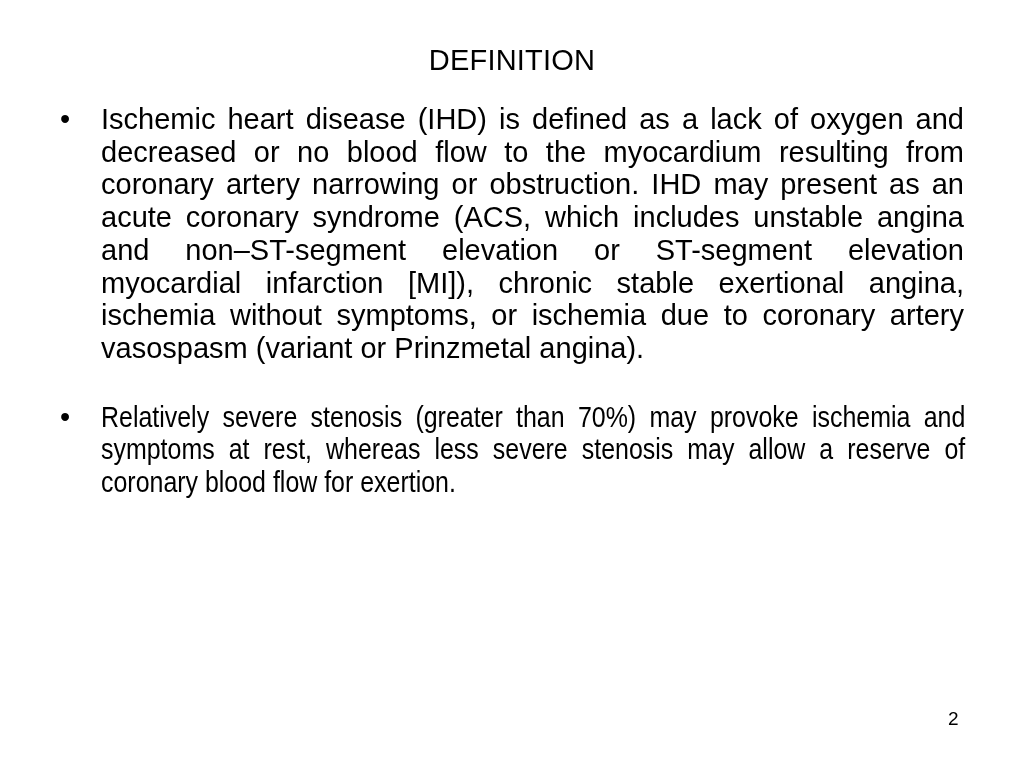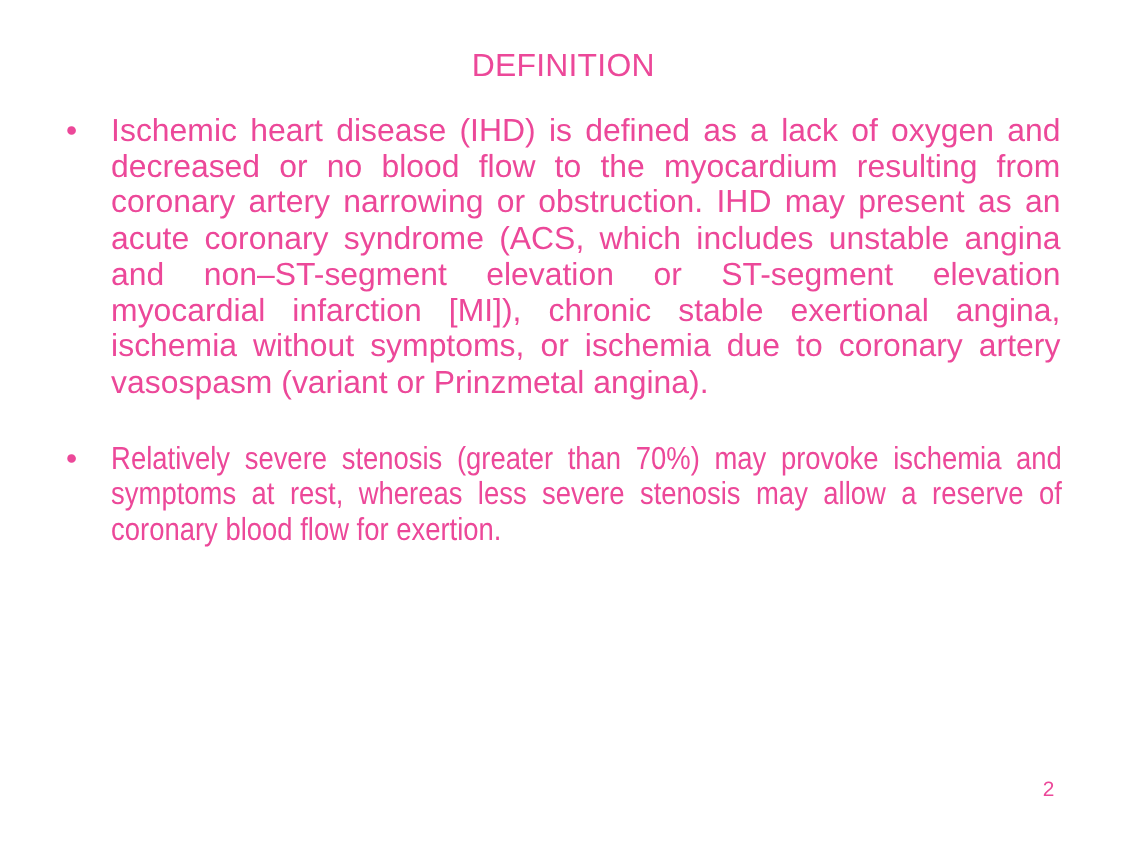--- a/index.html
+++ b/index.html
@@ -8,21 +8,21 @@
       width: 1024px;
       height: 768px;
       background: #ffffff;
       overflow: hidden;
     }
     .slide {
       position: relative;
       width: 1024px;
       height: 768px;
       background: #ffffff;
-      color: #ec4899;
+      color: #000000;
       font-family: "Liberation Sans", sans-serif;
     }
     .title {
       position: absolute;
       top: 40px;
       left: 0;
       width: 1024px;
       text-align: center;
       font-size: 29px;
       line-height: 40px;

